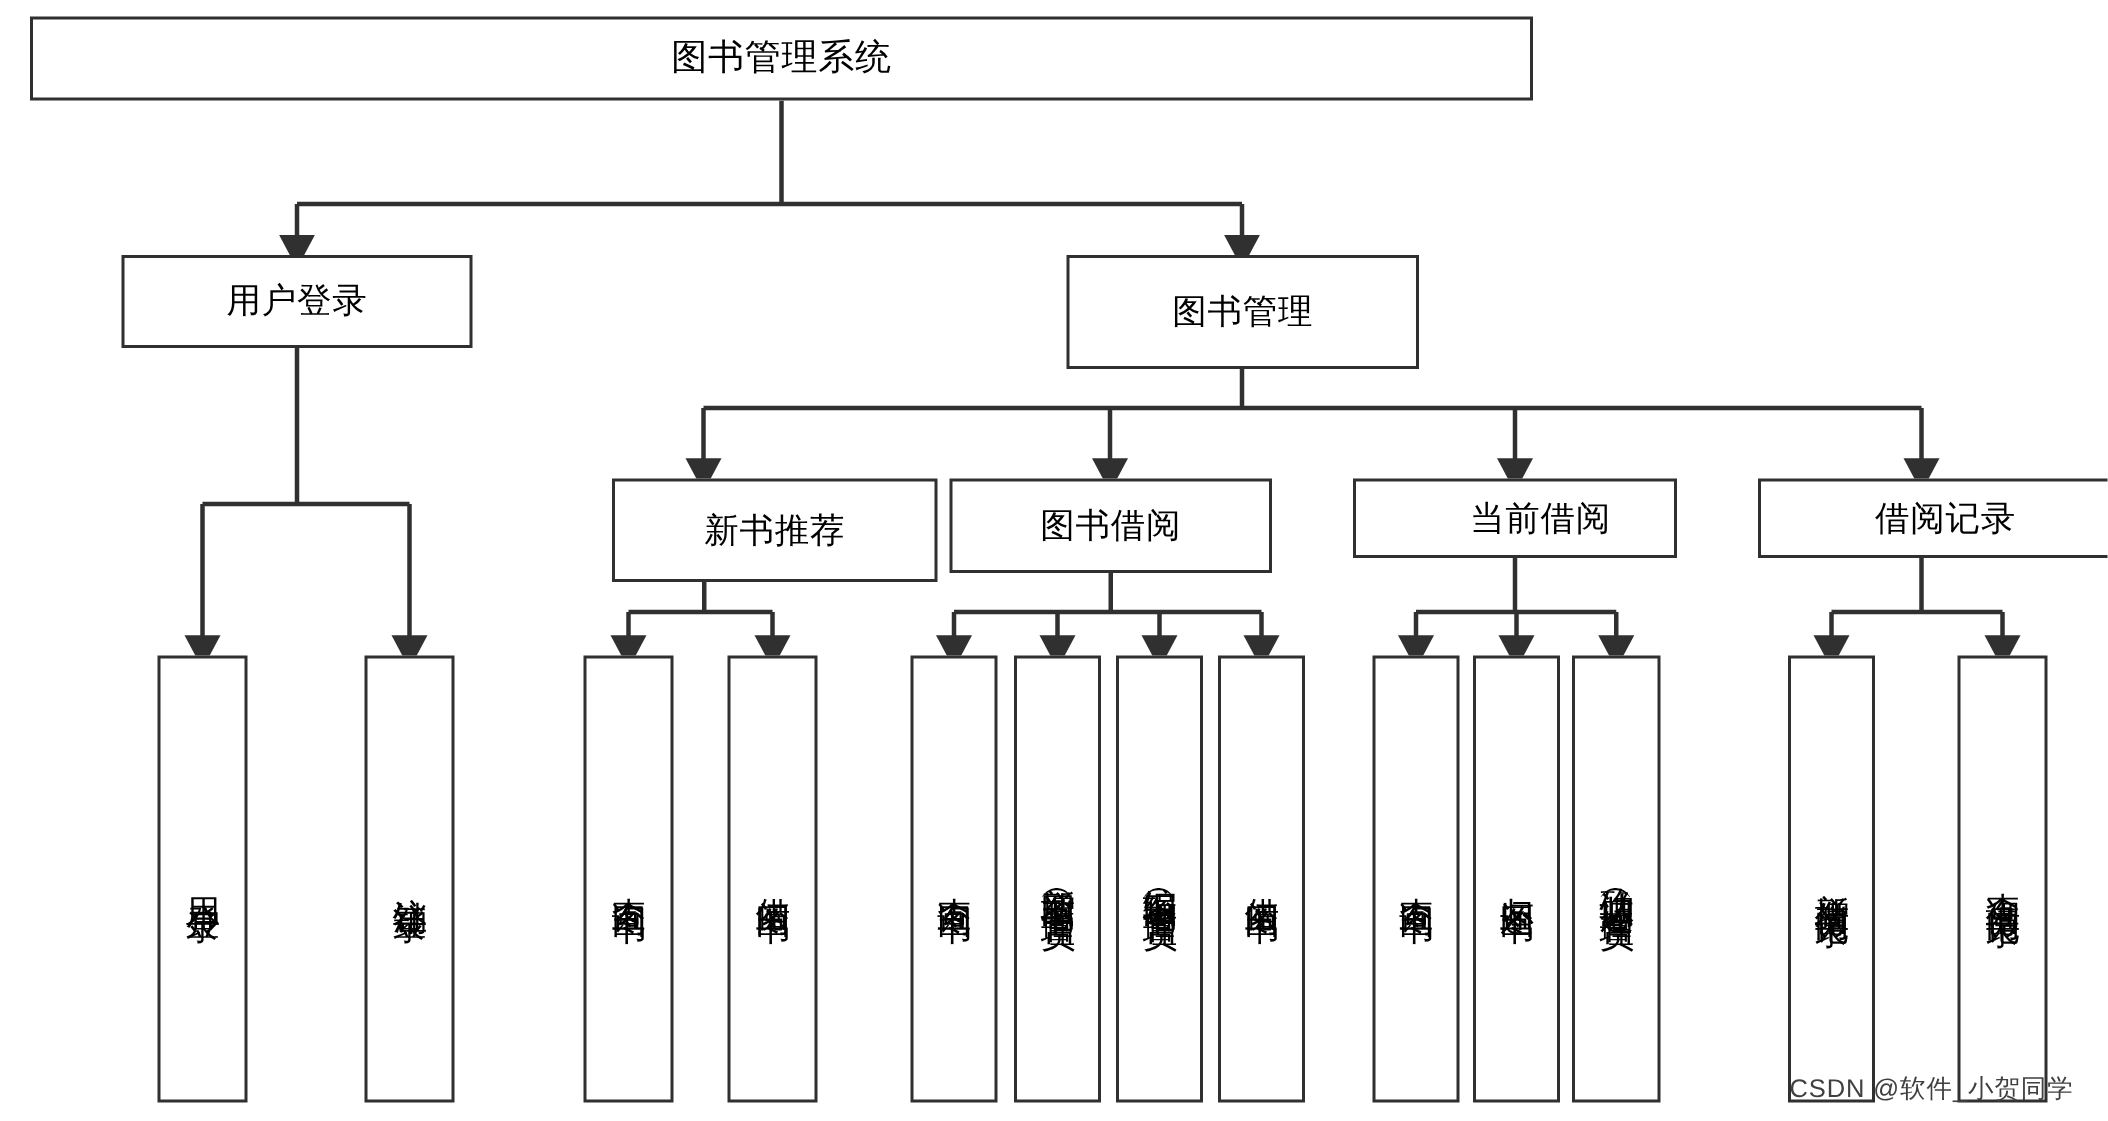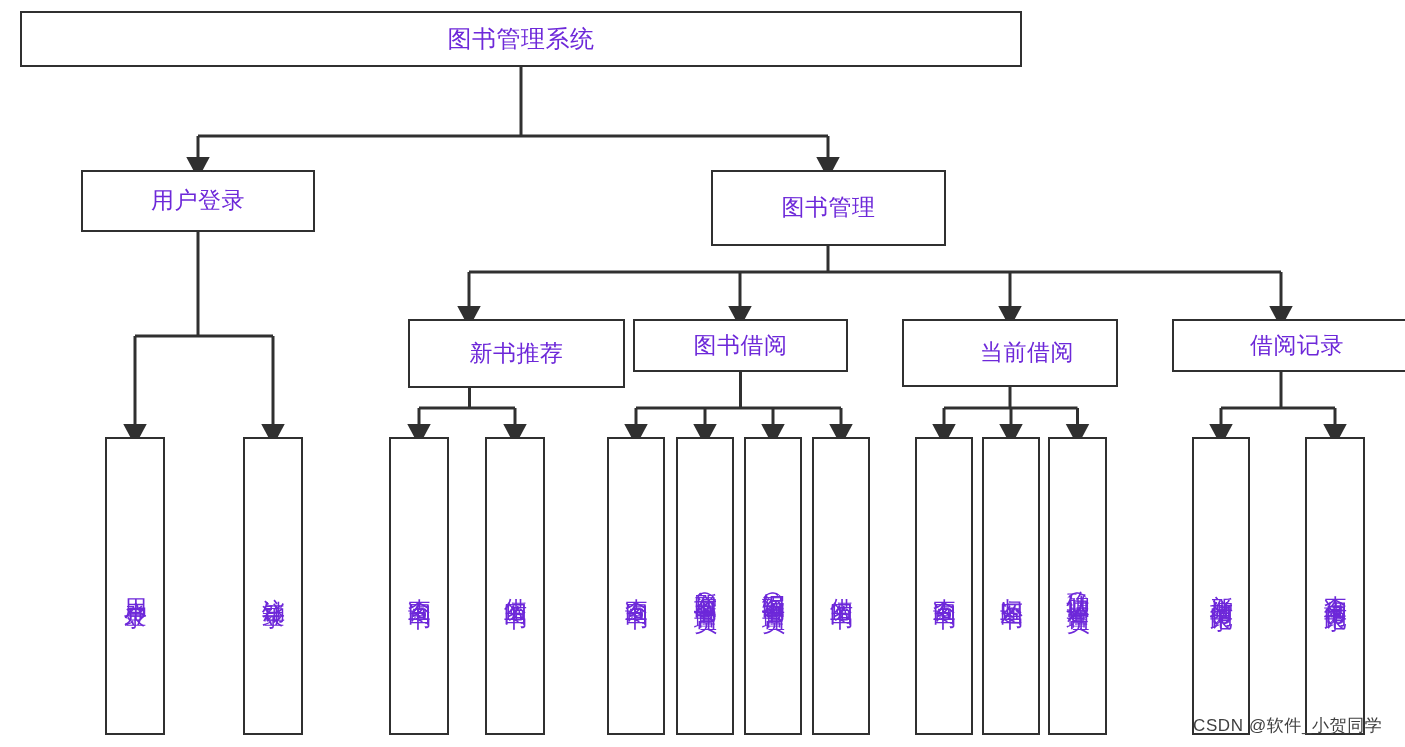--- a/index.html
+++ b/index.html
@@ -30,21 +30,21 @@
     position: absolute;
     box-sizing: border-box;
     border: 2px solid #303030;
     background: #ffffff;
     display: flex;
     align-items: center;
     justify-content: center;
     overflow: hidden;
   }
   .node-label {
-    color: #6d28d9;
+    color: #000000;
     white-space: pre;
     line-height: 1.12;
     text-align: center;
   }
   .node-box.horizontal .node-label {
     writing-mode: horizontal-tb;
     font-size: 23px;
     letter-spacing: 0.5px;
   }
   .node-box.vertical .node-label {
@@ -120,24 +120,24 @@
   <div class="node-box horizontal" style="left: 81px; top: 170px; width: 234px; height: 62px;">
     <span class="node-label">用户登录</span>
   </div>
   <div class="node-box horizontal" style="left: 711px; top: 170px; width: 235px; height: 76px;">
     <span class="node-label">图书管理</span>
   </div>
 
   <div class="node-box horizontal" style="left: 361px; top: 319px; width: 217px; height: 69px; margin-left: 47px;">
     <span class="node-label">新书推荐</span>
   </div>
-  <div class="node-box horizontal" style="left: 633px; top: 319px; width: 215px; height: 53px;">
+  <div class="node-box horizontal" style="left: 633px; top: 319px; width: 215px; height: 63px;">
     <span class="node-label">图书借阅</span>
   </div>
-  <div class="node-box horizontal" style="left: 902px; top: 319px; width: 216px; height: 68px; padding-left: 34px;">
+  <div class="node-box horizontal" style="left: 902px; top: 319px; width: 216px; height: 53px; padding-left: 34px;">
     <span class="node-label">当前借阅</span>
   </div>
   <div class="node-box horizontal" style="left: 1172px; top: 319px; width: 250px; height: 53px;">
     <span class="node-label">借阅记录</span>
   </div>
 
   <div class="node-box vertical" style="left: 105px; top: 437px; width: 60px; height: 298px;">
     <span class="node-label">用户登录</span>
   </div>
   <div class="node-box vertical" style="left: 243px; top: 437px; width: 60px; height: 298px;">

